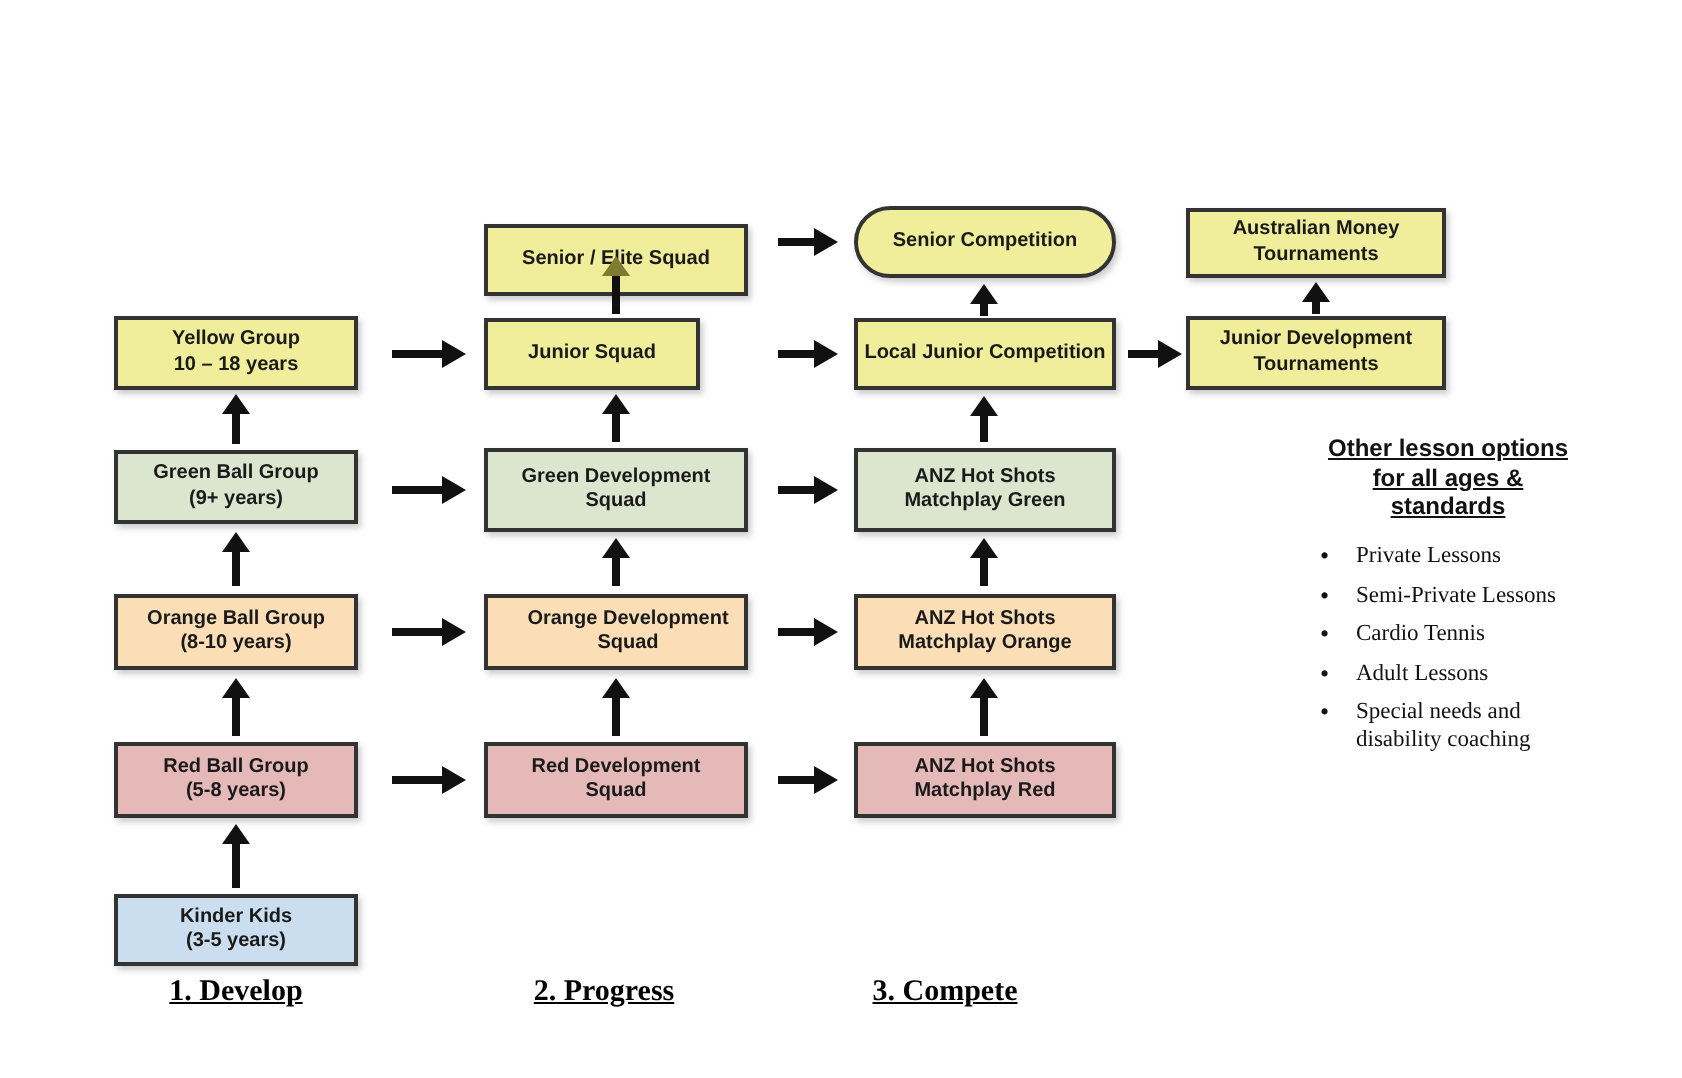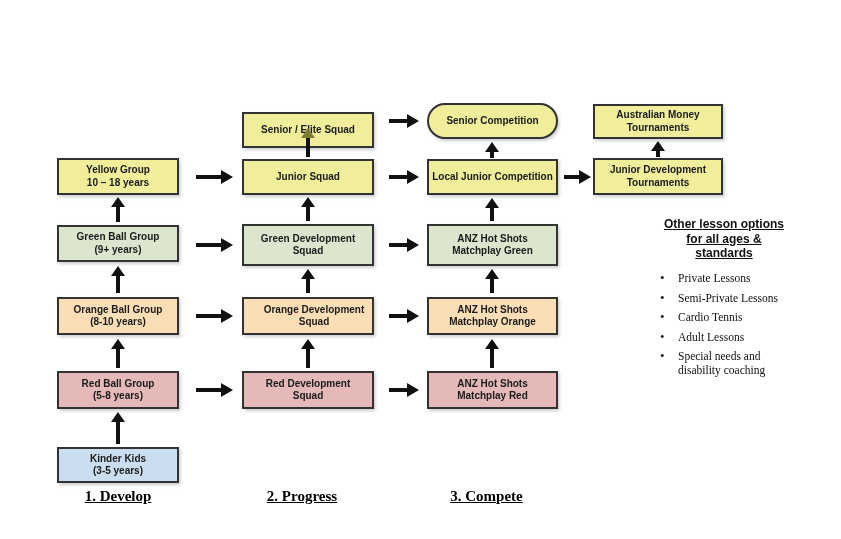--- a/index.html
+++ b/index.html
@@ -79,21 +79,21 @@
   <div class="box green" style="left:57px;top:225px;width:122px;height:37px;">Green Ball Group
 (9+ years)</div>
   <div class="box orange" style="left:57px;top:297px;width:122px;height:38px;">Orange Ball Group
 (8-10 years)</div>
   <div class="box red" style="left:57px;top:371px;width:122px;height:38px;">Red Ball Group
 (5-8 years)</div>
   <div class="box blue" style="left:57px;top:447px;width:122px;height:36px;">Kinder Kids
 (3-5 years)</div>
 
   <div class="box yellow" style="left:242px;top:112px;width:132px;height:36px;">Senior / Elite Squad</div>
-  <div class="box yellow" style="left:242px;top:159px;width:132px;height:36px;">Junior Squad</div>
+  <div class="box yellow" style="left:242px;top:159px;width:108px;height:36px;">Junior Squad</div>
   <div class="box green" style="left:242px;top:224px;width:132px;height:42px;">Green Development
 Squad</div>
   <div class="box orange" style="left:242px;top:297px;width:132px;height:38px;padding-left:12px;">Orange Development
 Squad</div>
   <div class="box red" style="left:242px;top:371px;width:132px;height:38px;">Red Development
 Squad</div>
 
   <div class="box yellow" style="left:427px;top:103px;width:131px;height:36px;border-radius:18px;">Senior Competition</div>
   <div class="box yellow" style="left:427px;top:159px;width:131px;height:36px;">Local Junior Competition</div>
   <div class="box green" style="left:427px;top:224px;width:131px;height:42px;">ANZ Hot Shots
@@ -131,21 +131,21 @@
 
   <div class="va" style="left:490px;top:152px;height:6px;"></div>
   <div class="va" style="left:490px;top:208px;height:13px;"></div>
   <div class="va" style="left:490px;top:279px;height:14px;"></div>
   <div class="va" style="left:490px;top:349px;height:19px;"></div>
 
   <div class="va" style="left:656px;top:151px;height:6px;"></div>
 
   <div class="stage-label" style="left:57px;width:122px;">1. Develop</div>
   <div class="stage-label" style="left:236px;width:132px;">2. Progress</div>
-  <div class="stage-label" style="left:421px;width:131px;">3. Compete</div>
+  <div class="stage-label" style="left:407px;width:131px;">3. Compete</div>
 
   <div class="panel-heading">Other lesson options
 for all ages &amp;
 standards</div>
   <ul class="panel-list">
     <li>Private Lessons</li>
     <li>Semi-Private Lessons</li>
     <li>Cardio Tennis</li>
     <li>Adult Lessons</li>
     <li>Special needs and disability coaching</li>

